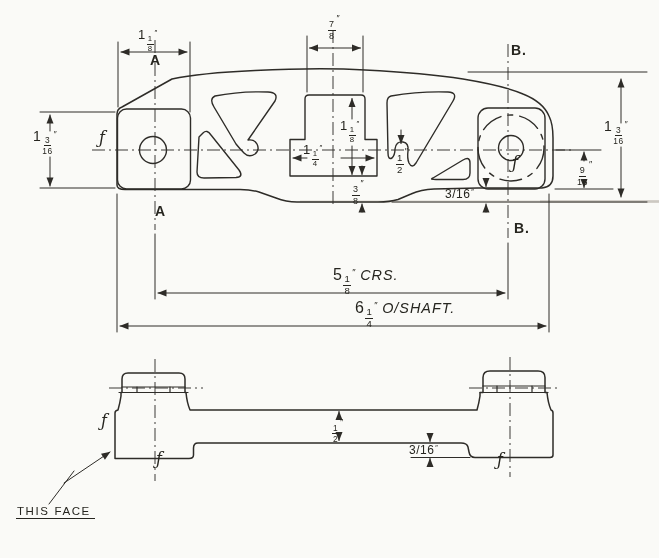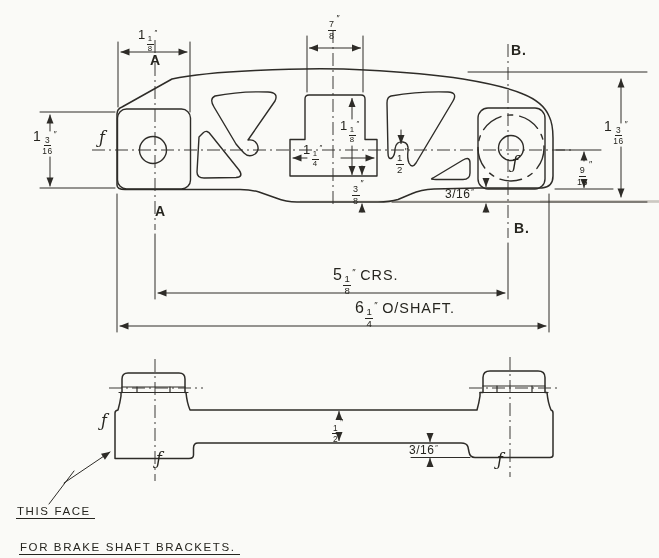--- a/index.html
+++ b/index.html
@@ -9,21 +9,21 @@
   #linework{position:absolute;left:0;top:0;}
   .txt{position:absolute;white-space:nowrap;color:#26251f;}
   .dim{font-size:13px;letter-spacing:0.5px;}
   .sec{font-size:14px;font-weight:bold;letter-spacing:1px;}
   .fmark{font-family:"DejaVu Serif", serif;font-style:italic;font-size:16px;}
   .fr{display:inline-flex;flex-direction:column;align-items:center;
       font-size:0.60em;line-height:1.05;vertical-align:-0.25em;margin-left:1px;}
   .fr .n{border-bottom:1.2px solid currentColor;padding:0 1px 0.5px 1px;}
   .fr .d{padding-top:0.5px;}
   .un{font-size:0.6em;vertical-align:0.5em;margin-left:1px;}
-  .sfx{margin-left:4px;font-size:0.9em;letter-spacing:1px;}
+  .sfx{margin-left:4px;font-size:0.9em;letter-spacing:1px;font-style:italic;}
   .note{font-size:11.5px;letter-spacing:1.6px;border-bottom:1.3px solid #26251f;
         padding:0 4px 1px 1px;text-align:center;}
   sup.mc{font-size:0.65em;vertical-align:0.45em;}
 </style>
 </head>
 <body>
 
 <div id="sheet">
 
 <svg id="linework" width="659" height="558" viewBox="0 0 659 558">
@@ -252,17 +252,14 @@
         <span class="d">2</span>
       </span><span class="un">″</span>
 </div>
 <div class="txt dim" style="left:409px;top:443px;font-size:12px">
   <span>3/16</span><span class="un">″</span>
 </div>
 
 <div class="txt" style="left:16px;top:501px">
   <span class="note">THIS FACE</span>
 </div>
-<div class="txt" style="left:19px;top:537px">
-  <span class="note">FOR BRAKE SHAFT BRACKETS.</span>
-</div>
 
 </div>
 
 </body></html>

